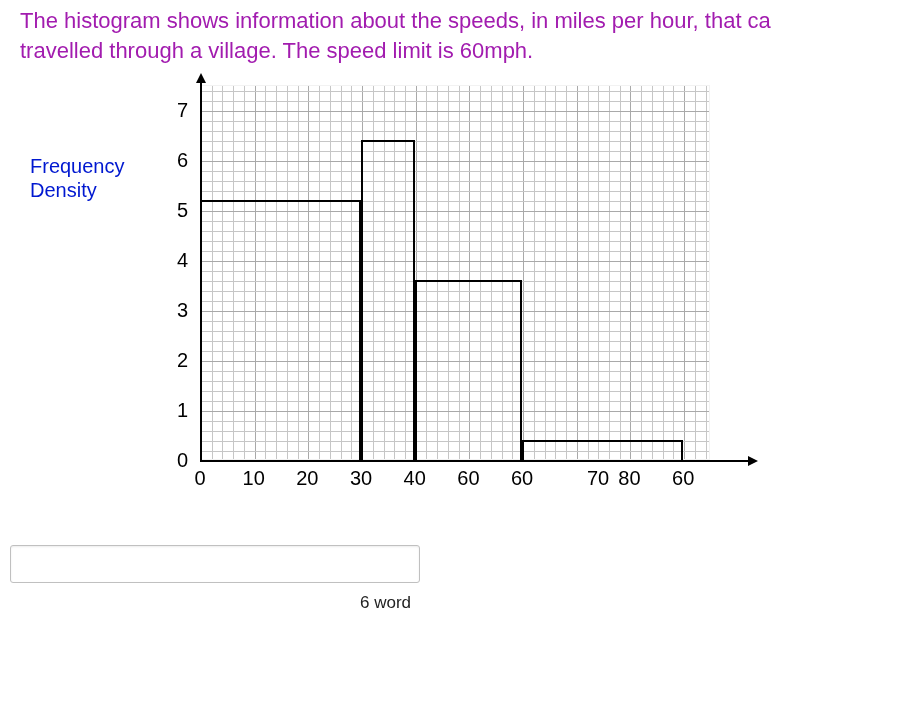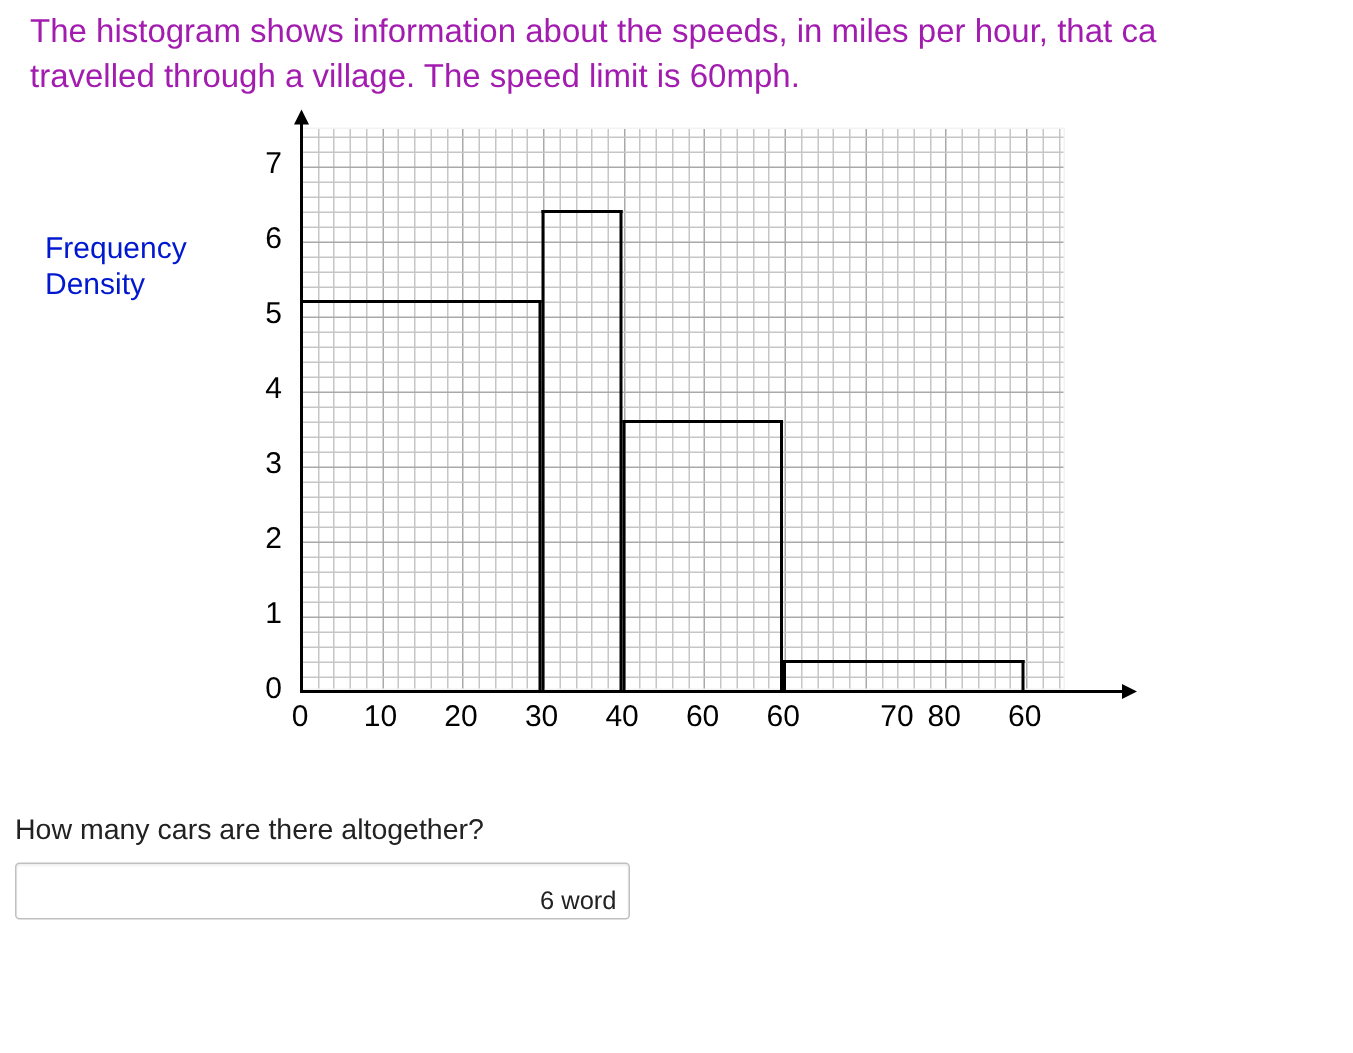--- a/index.html
+++ b/index.html
@@ -296,19 +296,18 @@
 
     <div class="bars" id="bars" style="width: 510px; height: 375px;">
         <div class="bar" style="left: 0px; width: 161.053px; height: 260px;"></div>
         <div class="bar" style="left: 161.053px; width: 53.6842px; height: 320px;"></div>
         <div class="bar" style="left: 214.737px; width: 107.368px; height: 180px;"></div>
         <div class="bar" style="left: 322.105px; width: 161.053px; height: 20px;"></div>
       </div>
   </div>
 
   <div class="below">
-    <div class="question2">How many cars are there altogether?</div>
     <div class="row2">
       <input class="answer-input" type="text" value="" style="">
     </div>
     <div class="wc">6 word</div>
   </div>
 </div>
 
 </body></html>

